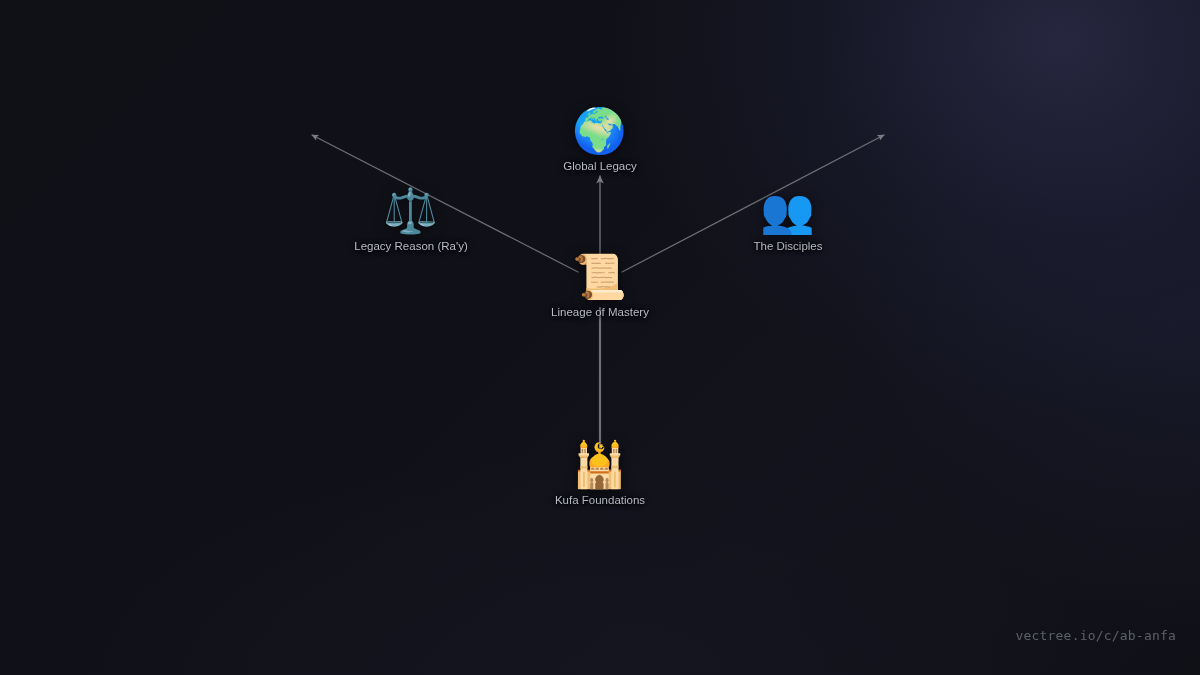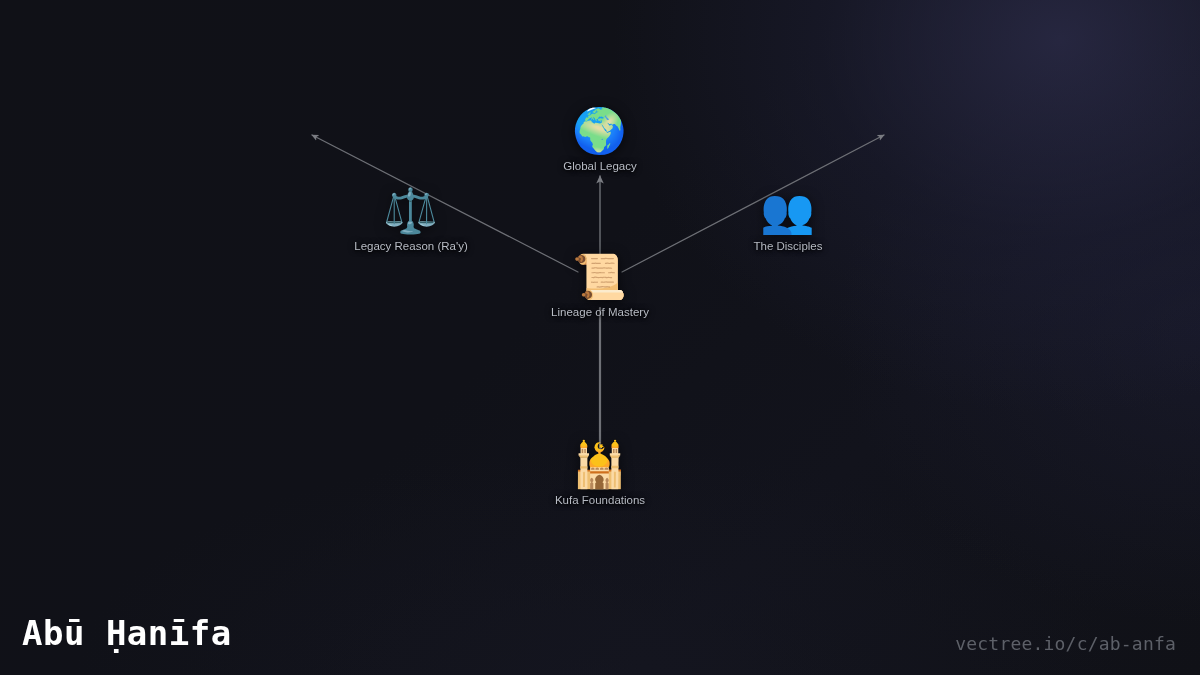--- a/index.html
+++ b/index.html
@@ -63,23 +63,23 @@
     font-family:"DejaVu Sans Mono", monospace;
     font-size:34px;
     font-weight:700;
     color:#ffffff;
     letter-spacing:0.5px;
     line-height:40px;
     white-space:nowrap;
   }
   #page-url {
     position:absolute;
-    right:24px; bottom:21px;
+    right:24px; bottom:32px;
     font-family:"DejaVu Sans Mono", monospace;
-    font-size:18px;
+    font-size:13px;
     color:#5d6068;
     letter-spacing:0.2px;
     white-space:nowrap;
   }
 </style>
 </head>
 <body>
 
 <div id="canvas">
 
@@ -115,17 +115,16 @@
         <div class="node-label">Lineage of Mastery</div>
       </div>
       <div class="node" style="left: 600px; top: 474px;">
         <div class="node-icon">🕌</div>
         <div class="node-label">Kufa Foundations</div>
       </div>
     </div>
 
   <div id="footer">
 
-    <div id="page-title">Abū Ḥanīfa</div>
 
     <div id="page-url">vectree.io/c/ab-anfa</div>
   </div>
 </div>
 
 </body></html>

